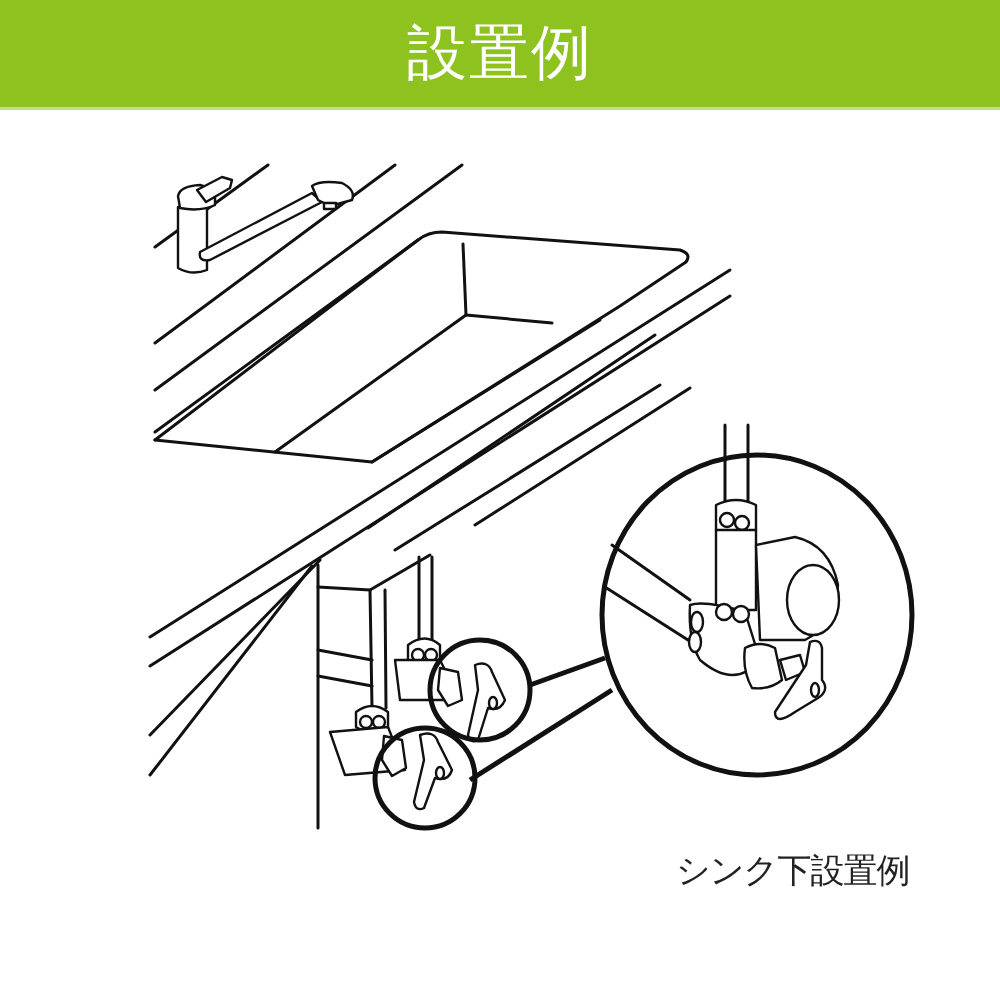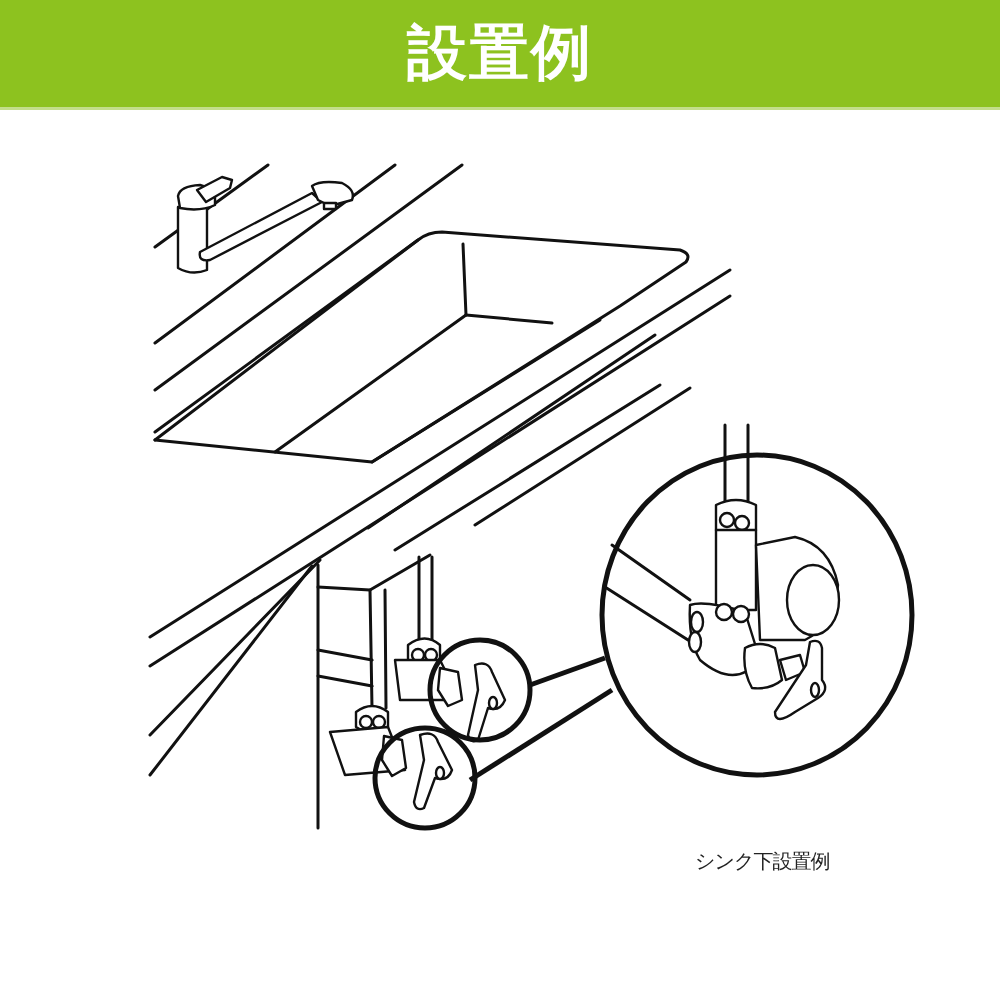--- a/index.html
+++ b/index.html
@@ -1,21 +1,21 @@
 <!DOCTYPE html>
 <html><head>
 <meta charset="utf-8">
 <style>
   html,body{margin:0;padding:0;background:#ffffff;}
   body{width:1000px;height:1000px;position:relative;overflow:hidden;font-family:"DejaVu Sans",sans-serif;}
   .header{position:absolute;left:0;top:0;width:1000px;height:107px;background:#8dc21f;display:flex;align-items:center;justify-content:center;}
-  .header-title{color:#ffffff;font-size:60px;font-weight:bold;letter-spacing:2px;font-family:"DejaVu Sans",sans-serif;}
+  .header-title{color:#ffffff;font-size:60px;font-weight:normal;letter-spacing:2px;font-family:"DejaVu Sans",sans-serif;}
   .header-rule{position:absolute;left:0;top:107px;width:1000px;height:3px;background:#c3de8a;}
   .illustration{position:absolute;left:0;top:0;width:1000px;height:1000px;}
-  .caption{position:absolute;left:695px;top:848px;font-size:20px;color:#222;font-family:"DejaVu Sans",sans-serif;letter-spacing:-1px;}
+  .caption{position:absolute;left:676px;top:848px;font-size:34px;color:#222;font-family:"DejaVu Sans",sans-serif;letter-spacing:-1px;}
   svg .ln{fill:none;stroke:#111;stroke-width:3;stroke-linecap:round;stroke-linejoin:round;}
   svg .thin{fill:#fff;stroke:#111;stroke-width:2.4;stroke-linejoin:round;}
   svg .thick{fill:none;stroke:#111;stroke-width:5;}
 </style>
 </head>
 <body>
 
 <div class="header">
   <span class="header-title">設置例</span>
 </div>

